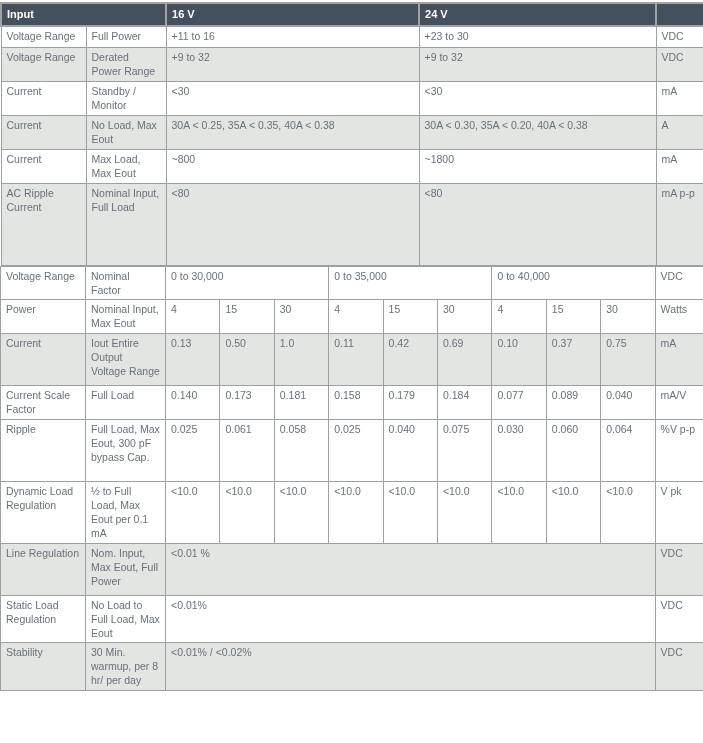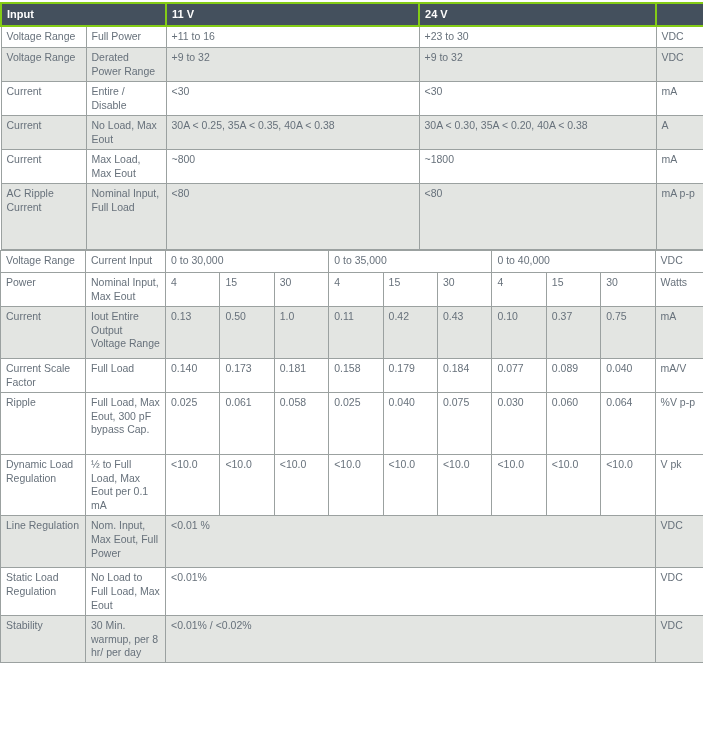--- a/index.html
+++ b/index.html
@@ -23,25 +23,25 @@
     overflow:hidden;
     word-wrap:break-word;
     background:#ffffff;
   }
   tr.shade td{background:#e3e5e2;}
   tr.head td{
     background:#44505d;
     color:#fdfdfd;
     font-weight:bold;
     font-size:11px;
-    border:2px solid #84cc16;
+    border:2px solid #a3a3a3;
     padding:3px 5px;
   }
   .h21{height:21px}.h22{height:22px}.h33{height:33px}.h34{height:34px}
-  .h47{height:47px}.h50{height:62px}.h51{height:51px}.h52{height:52px}.h66{height:66px}
+  .h47{height:47px}.h50{height:62px}.h51{height:51px}.h52{height:52px}.h66{height:82px}
   col.c-label{width:85px}
   col.c-cond{width:80px}
   col.c-v12{width:253px}
   col.c-v24{width:237px}
   col.c-val{width:54.4px}
   col.c-unit{width:48px}
 </style>
 </head>
 <body>
 
@@ -51,41 +51,41 @@
     <colgroup>
       <col class="c-label">
         <col class="c-cond">
         <col class="c-v12">
         <col class="c-v24">
         <col class="c-unit">
     </colgroup>
     <tbody>
         <tr class="head h21">
       <td colspan="2">Input</td>
-      <td>11 V</td>
+      <td>16 V</td>
       <td>24 V</td>
       <td></td>
     </tr>
     <tr class="h22">
       <td>Voltage Range</td>
       <td>Full Power</td>
       <td>+11 to 16</td>
       <td>+23 to 30</td>
       <td>VDC</td>
     </tr>
     <tr class="shade h34">
       <td>Voltage Range</td>
       <td>Derated Power Range</td>
       <td>+9 to 32</td>
       <td>+9 to 32</td>
       <td>VDC</td>
     </tr>
     <tr class="h34">
       <td>Current</td>
-      <td>Entire / Disable</td>
+      <td>Standby / Monitor</td>
       <td>&lt;30</td>
       <td>&lt;30</td>
       <td>mA</td>
     </tr>
     <tr class="shade h33">
       <td>Current</td>
       <td>No Load, Max Eout</td>
       <td>30A &lt; 0.25, 35A &lt; 0.35, 40A &lt; 0.38</td>
       <td>30A &lt; 0.30, 35A &lt; 0.20, 40A &lt; 0.38</td>
       <td>A</td>
@@ -119,21 +119,21 @@
         <col class="c-val">
       <col class="c-val">
         <col class="c-val">
         <col class="c-val">
       <col class="c-unit">
     </colgroup>
     <tbody>
 
     <tr class="h22">
       <td>Voltage Range</td>
-      <td>Current Input</td>
+      <td>Nominal Factor</td>
       <td colspan="3">0 to 30,000</td>
       <td colspan="3">0 to 35,000</td>
       <td colspan="3">0 to 40,000</td>
       <td>VDC</td>
     </tr>
 
 
     <tr class="h34">
       <td>Power</td>
       <td>Nominal Input, Max Eout</td>
@@ -150,21 +150,21 @@
     </tr>
 
     <tr class="shade h52">
       <td>Current</td>
       <td>Iout Entire Output Voltage Range</td>
       <td>0.13</td>
       <td>0.50</td>
       <td>1.0</td>
       <td>0.11</td>
       <td>0.42</td>
-      <td>0.43</td>
+      <td>0.69</td>
       <td>0.10</td>
       <td>0.37</td>
       <td>0.75</td>
       <td>mA</td>
     </tr>
 
     <tr class="h34">
       <td>Current Scale Factor</td>
       <td>Full Load</td>
       <td>0.140</td>

